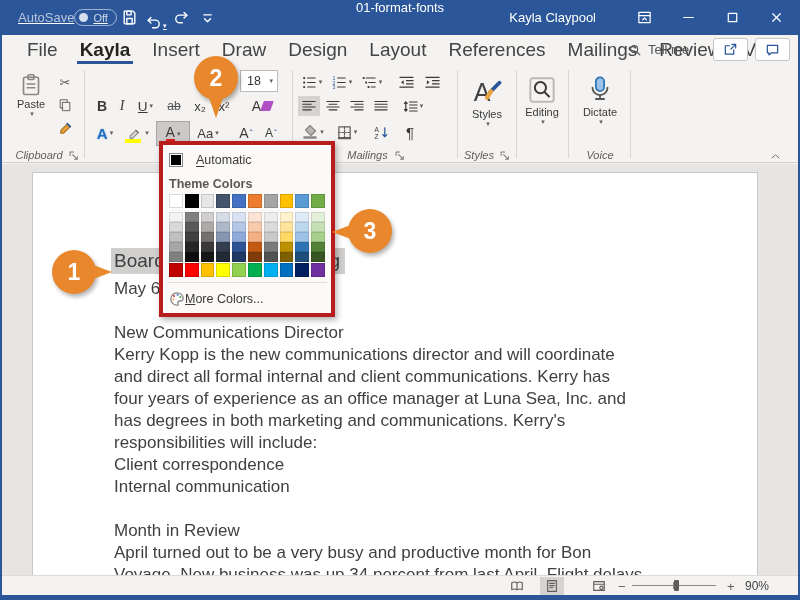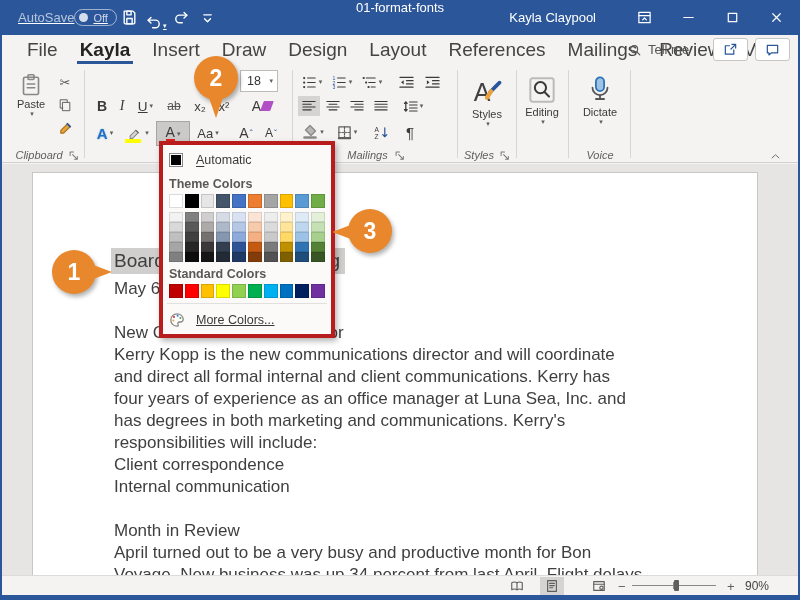--- a/index.html
+++ b/index.html
@@ -81,21 +81,21 @@
   .cm-row u{text-underline-offset:2px;}
   .cm-header{height:21px;display:flex;align-items:center;padding:2px 6px 0 6px;font-size:12.5px;font-weight:700;color:#5a5855;}
   .cm-grid{display:flex;gap:2px;padding:1px 6px;}
   .cm-grid .sw{width:14px;height:14px;outline:1px solid rgba(0,0,0,.14);outline-offset:-1px;}
   .cm-shades{padding:3px 6px 0 6px;display:flex;flex-direction:column;}
   .cm-shades .srow{display:flex;gap:2px;}
   .cm-shades .sw{width:14px;height:10px;outline:1px solid rgba(0,0,0,.10);outline-offset:-1px;}
   .cm-sep{height:1px;background:#e2e0de;margin:4px 4px;}
   .cm-item{position:relative;display:flex;align-items:center;height:24px;padding:0 6px;font-size:12.5px;color:#3b3a39;}
   .cm-item .mi-icon{width:16px;height:16px;display:flex;align-items:center;justify-content:center;}
-  .cm-item .lbl{margin-left:11px;text-decoration:underline;}
+  .cm-item .lbl{}
   .cm-item .sub-arrow{position:absolute;right:8px;font-size:10px;color:#555;}
   
   .badge{position:absolute;width:44px;height:44px;border-radius:50%;background:#E8872B;z-index:100;
          display:flex;align-items:center;justify-content:center;color:#fff;font-size:23px;font-weight:700;
          box-shadow:2px 3px 4px rgba(0,0,0,.3);}
   .badge .tail{position:absolute;width:0;height:0;}
   #badge1{left:50px;top:250px;}
   #badge1 .tail{left:36px;top:13px;border-top:9px solid transparent;border-bottom:9px solid transparent;border-left:24px solid #E8872B;}
   #badge2{left:192px;top:56px;}
   #badge2 .tail{top:36px;left:13px;border-left:9px solid transparent;border-right:9px solid transparent;border-top:26px solid #E8872B;}
@@ -541,21 +541,20 @@
           <span class="sw" style="background: rgb(22, 22, 22);"></span>
           <span class="sw" style="background: rgb(34, 43, 53);"></span>
           <span class="sw" style="background: rgb(31, 56, 100);"></span>
           <span class="sw" style="background: rgb(130, 59, 11);"></span>
           <span class="sw" style="background: rgb(82, 82, 82);"></span>
           <span class="sw" style="background: rgb(127, 96, 0);"></span>
           <span class="sw" style="background: rgb(30, 78, 121);"></span>
           <span class="sw" style="background: rgb(55, 86, 35);"></span>
         </div>
       </div>
-    <div class="cm-header">Standard Colors</div>
     <div class="cm-grid" id="standard-row">
         <span class="sw" style="background: rgb(192, 0, 0);"></span>
         <span class="sw" style="background: rgb(255, 0, 0);"></span>
         <span class="sw" style="background: rgb(255, 192, 0);"></span>
         <span class="sw" style="background: rgb(255, 255, 0);"></span>
         <span class="sw" style="background: rgb(146, 208, 80);"></span>
         <span class="sw" style="background: rgb(0, 176, 80);"></span>
         <span class="sw" style="background: rgb(0, 176, 240);"></span>
         <span class="sw" style="background: rgb(0, 112, 192);"></span>
         <span class="sw" style="background: rgb(0, 32, 96);"></span>

